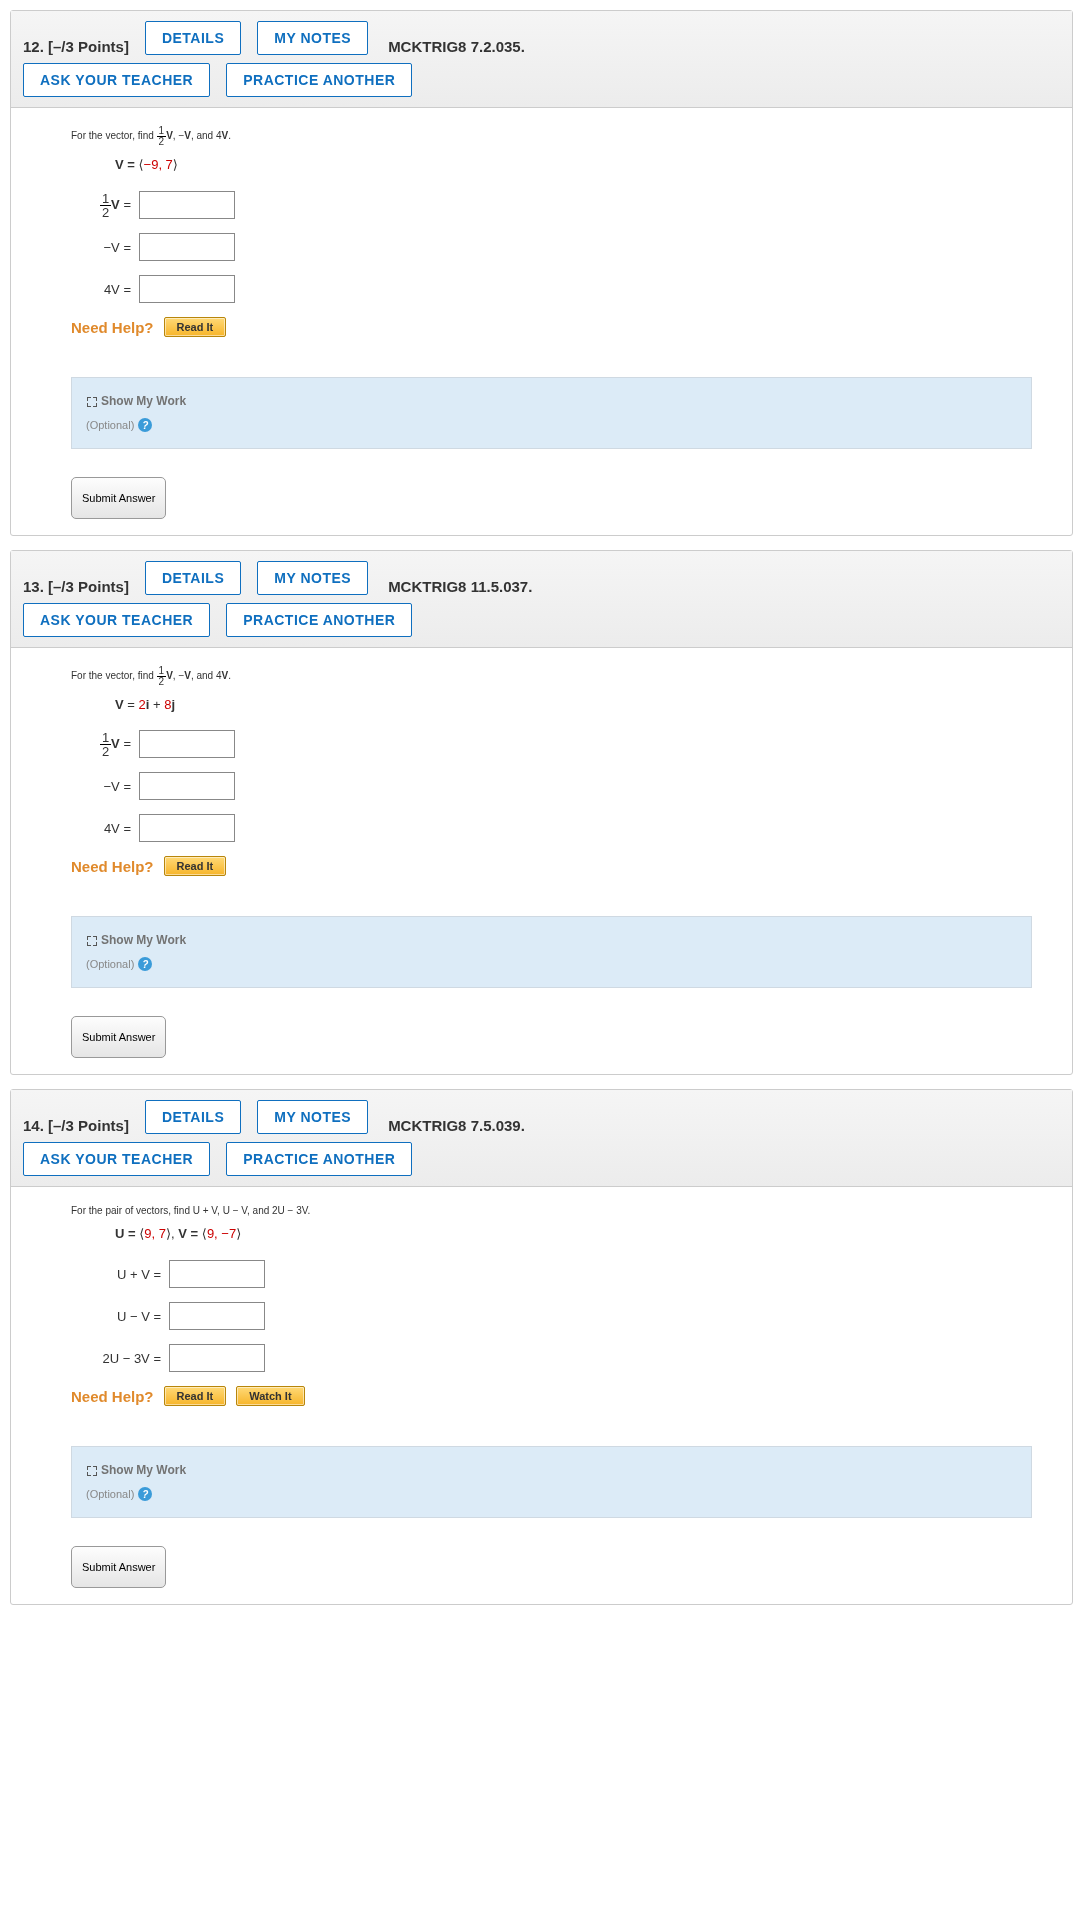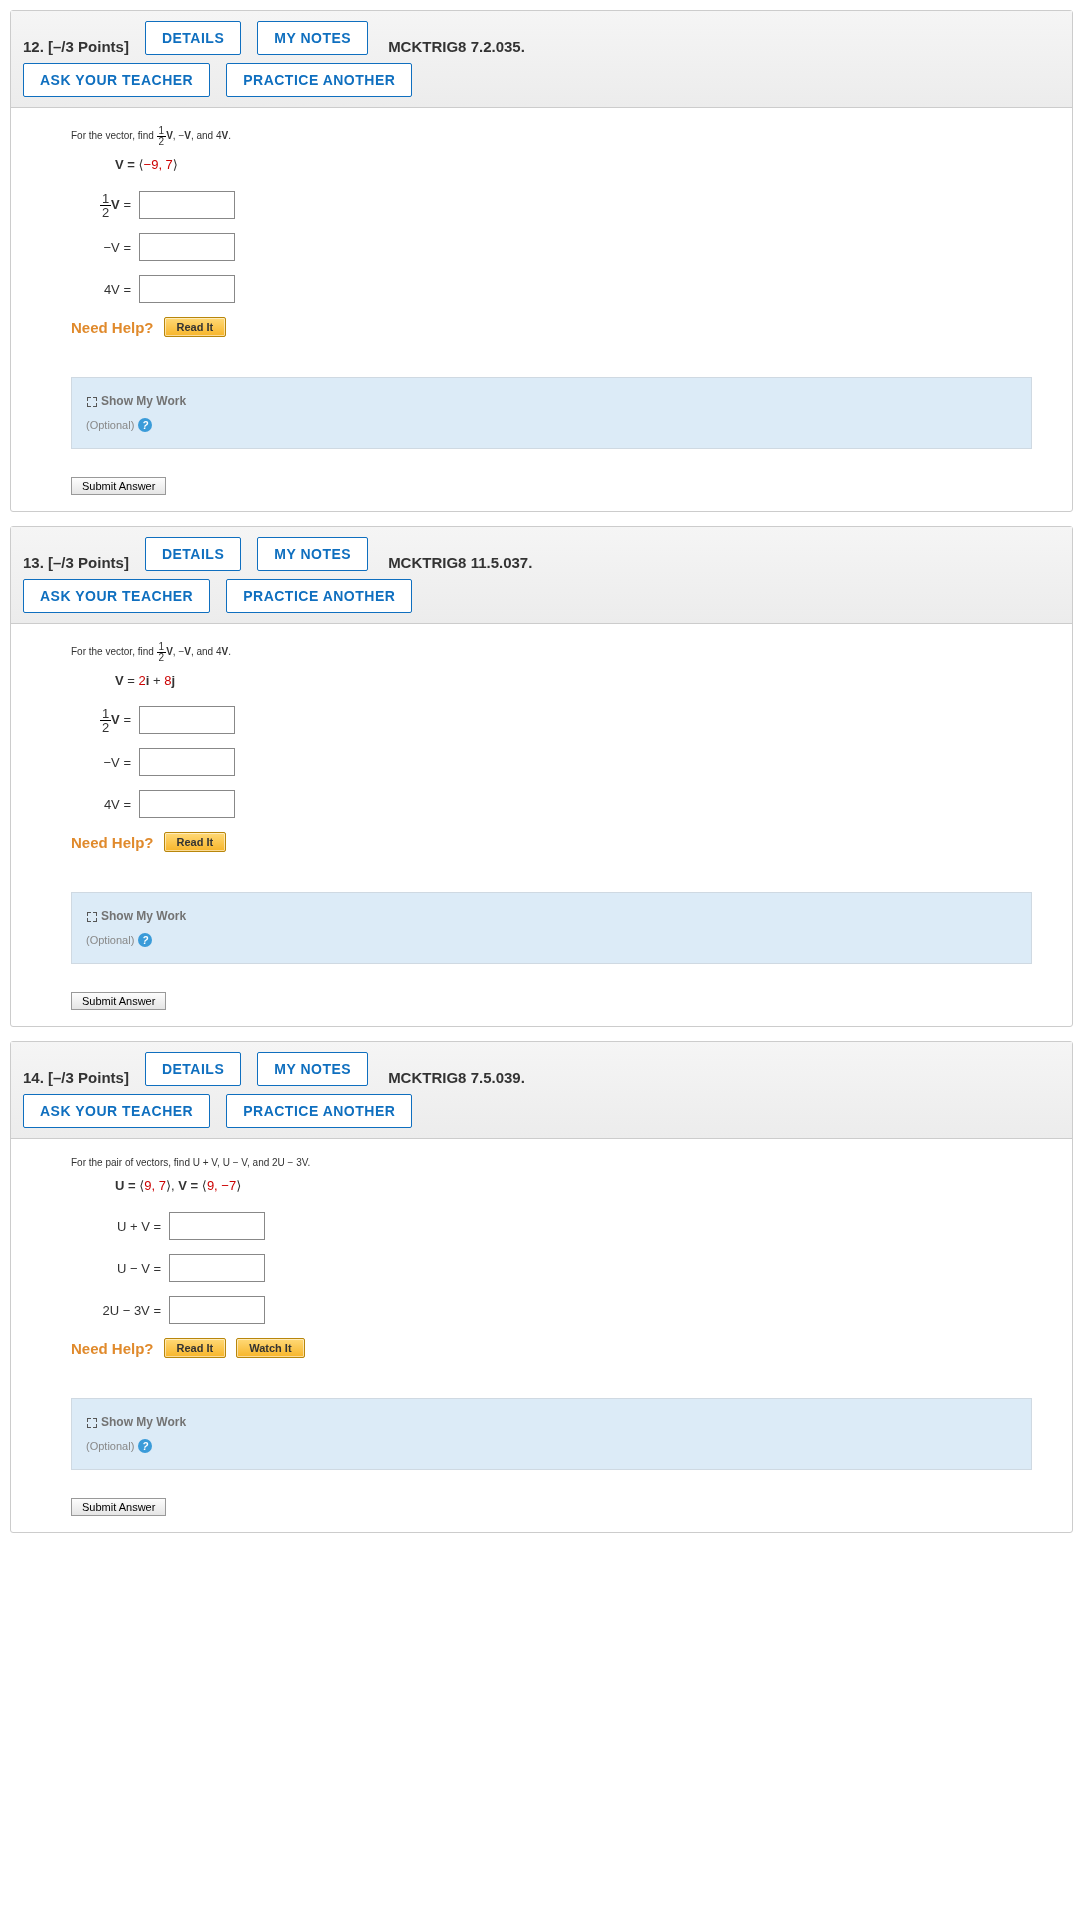--- a/index.html
+++ b/index.html
@@ -78,23 +78,23 @@
   .optional { font-size:11px; color:#888; display:flex; align-items:center; gap:4px;}
   .info-icon {
     display:inline-flex; width:14px; height:14px;
     background:#3a9bd9; color:#fff; border-radius:50%;
     font-size:10px; font-weight:700; align-items:center; justify-content:center;
     font-style:italic;
   }
   .submit-wrap { padding:0 0 16px 60px;}
   .submit-btn {
     font-size:11px;
-    padding:2px 10px;
+    padding:14px 10px;
     border:1px solid #999;
-    border-radius:0;
+    border-radius:5px;
     background:linear-gradient(#fdfdfd,#e5e5e5);
     cursor:pointer;
   }
 </style>
 </head>
 <body>
 
 <div class="question">
   <div class="q-header">
     <div class="q-header-row">

